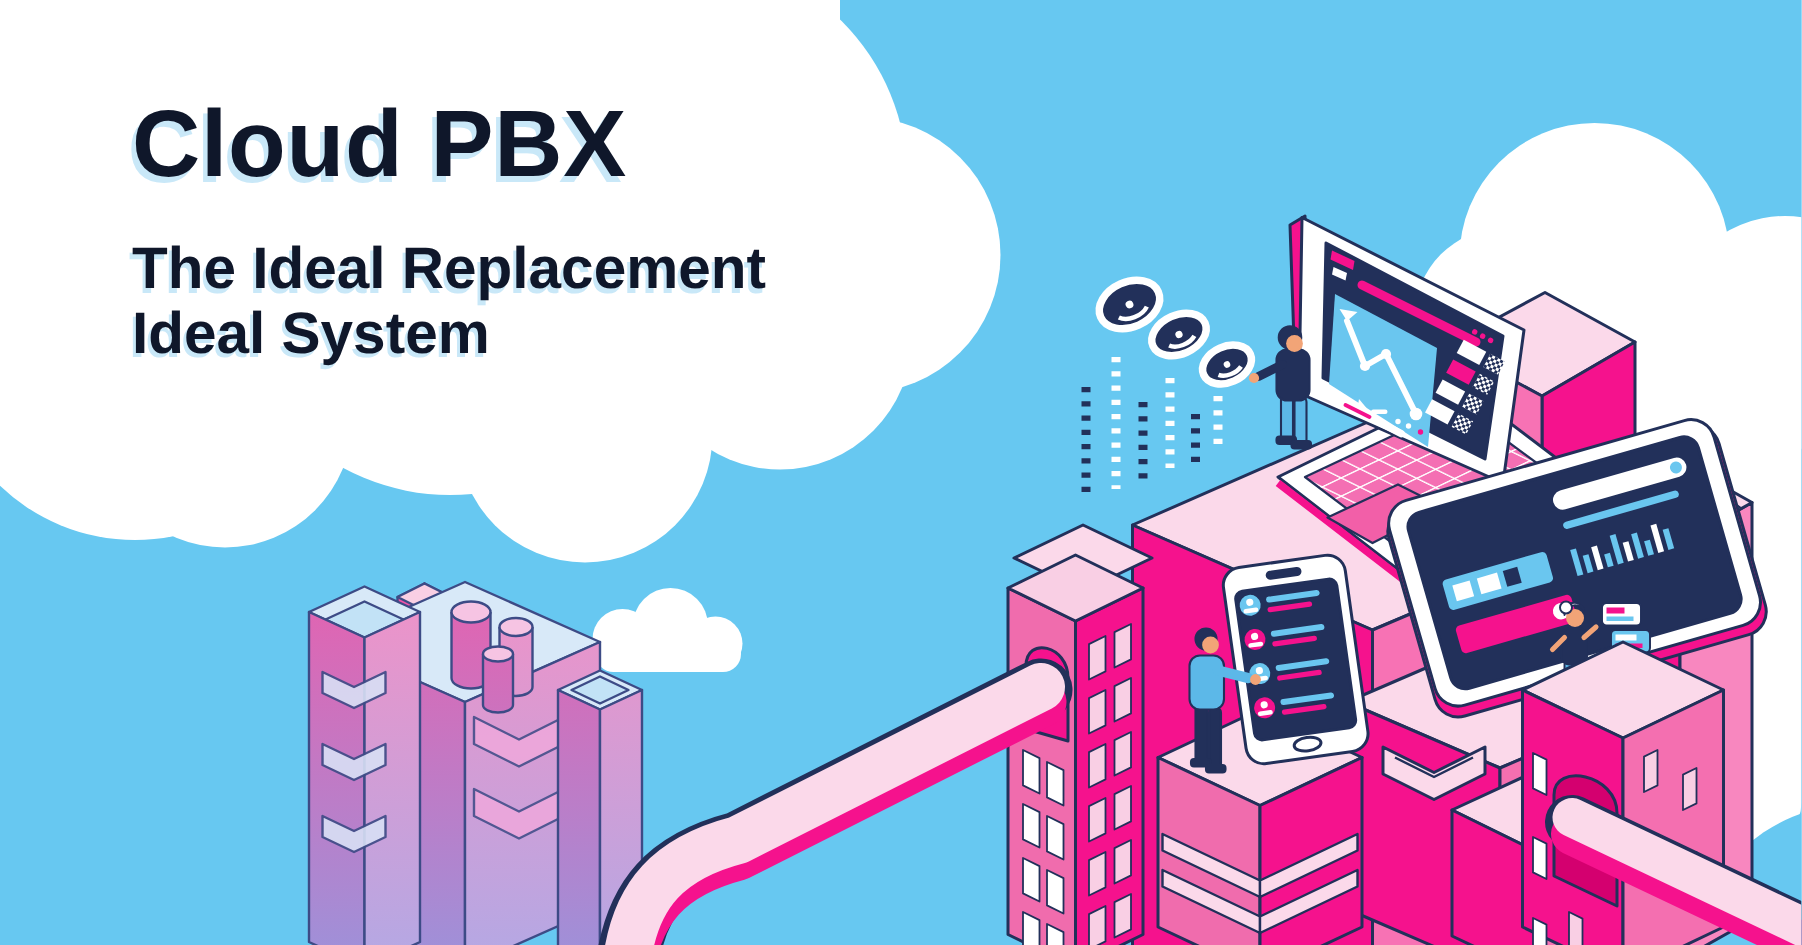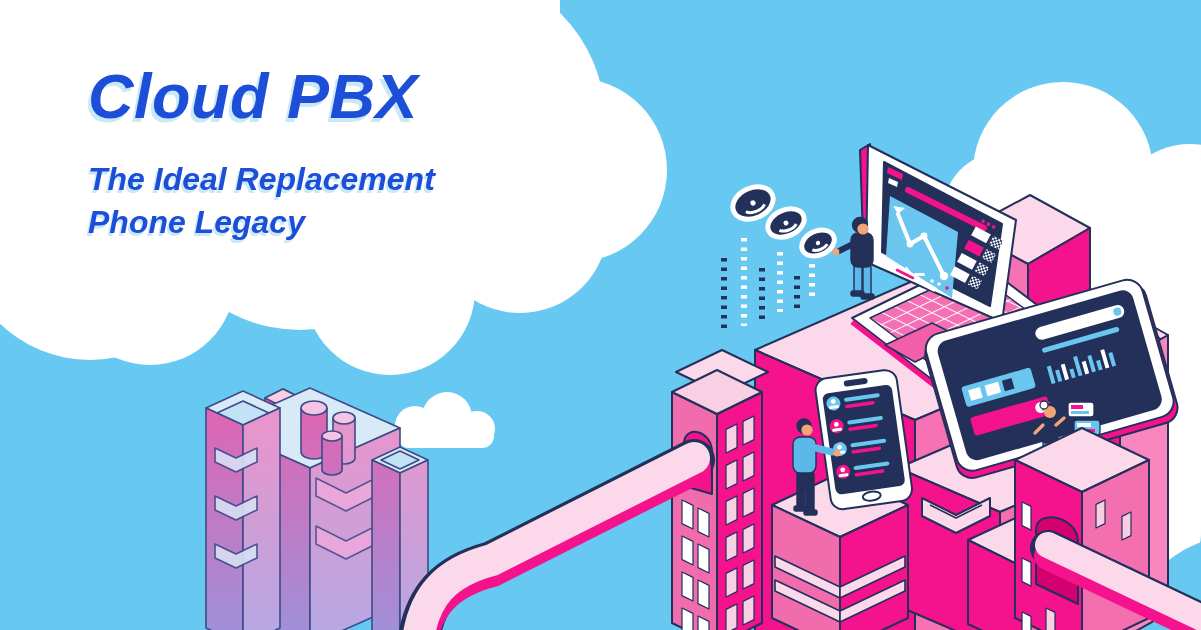--- a/index.html
+++ b/index.html
@@ -1,22 +1,22 @@
 <!DOCTYPE html>
 <html><head>
 <meta charset="utf-8">
 <style>
   html,body{margin:0;padding:0;}
   .canvas{position:relative;width:1201px;height:630px;overflow:hidden;
           background:#67C8F1;font-family:"Liberation Sans",sans-serif;}
   .scene{position:absolute;left:0;top:0;}
-  .hero{position:absolute;left:88px;top:60px;color:#1d4ed8;font-style:italic;}
+  .hero{position:absolute;left:88px;top:60px;color:#0f172a;}
   .hero h1{margin:0 0 26px 0;font-size:63px;font-weight:700;letter-spacing:.5px;
            text-shadow:-3px 4px 0 #C9E8F8;}
-  .hero p{margin:0;font-size:32px;font-weight:700;line-height:43px;
+  .hero p{margin:0;font-size:39px;font-weight:700;line-height:43px;
           text-shadow:-2px 3px 0 #C9E8F8;}
   .hero p span{display:block;}
 </style>
 </head>
 <body>
 
 <div class="canvas">
 
 <svg class="scene" width="1201" height="630" viewBox="0 0 1201 630">
   <defs>
@@ -428,17 +428,17 @@
     <path d="M1048 548 L1225 632" stroke="#22305A" stroke-width="36"></path>
     <path d="M1048 556 L1225 640" stroke="#F5128D" stroke-width="28"></path>
     <path d="M1048 545 L1225 629" stroke="#FBD9EA" stroke-width="26"></path>
   </g>
 </svg>
 
 <div class="hero">
   <h1>Cloud PBX</h1>
   <p>
     <span>The Ideal Replacement</span>
-    <span>Phone Legacy</span>
+    <span>Ideal System</span>
   </p>
 </div>
 
 </div>
 
 </body></html>

